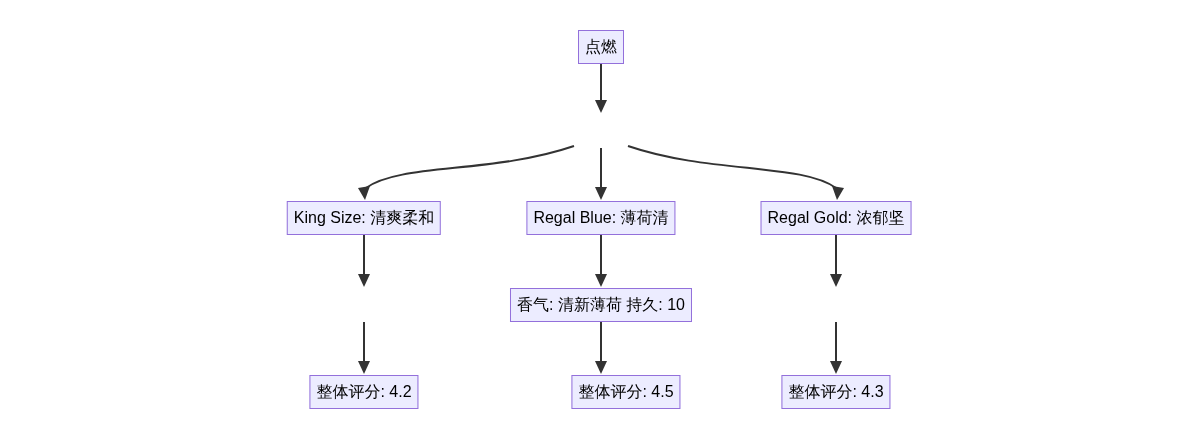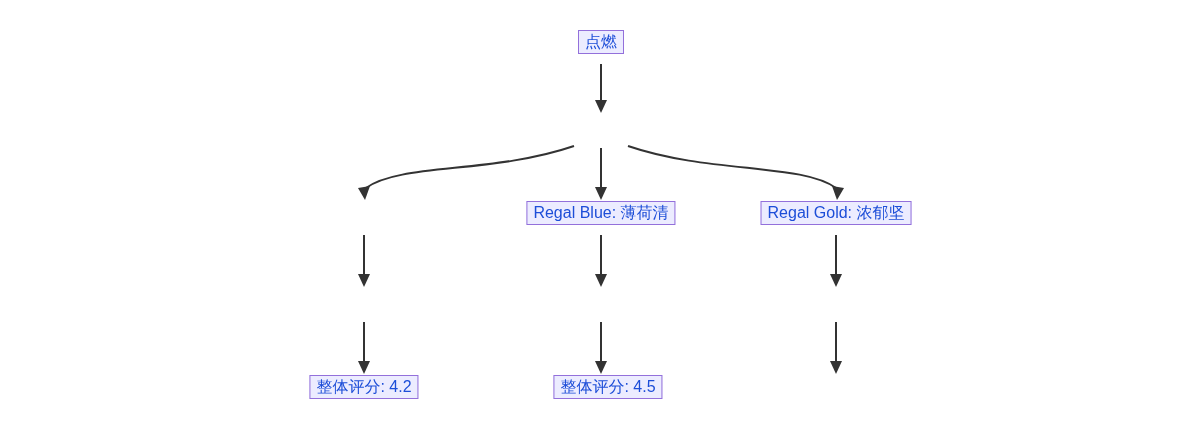--- a/index.html
+++ b/index.html
@@ -28,28 +28,28 @@
   }
   .edges polygon.arrowhead {
     fill: #333333;
     stroke: none;
   }
   .node {
     position: absolute;
     transform: translateX(-50%);
     z-index: 1;
     box-sizing: border-box;
-    height: 24px;
+    height: 34px;
     display: flex;
     align-items: center;
     justify-content: center;
     padding: 0 6px;
     background: #ECECFF;
     border: 1px solid #9370DB;
-    color: #1d4ed8;
+    color: #000000;
     font-size: 16px;
     line-height: 1;
     white-space: nowrap;
   }
   .node span {
     display: inline-block;
   }
 </style>
 </head>
 <body>
@@ -107,28 +107,37 @@
       <path class="link" d="M 836 322 L 836 362"></path>
       <polygon class="arrowhead" points="830,361 842,361 836,374"></polygon>
     </g>
   </svg>
 
   <div class="node" style="left:601px; top:30px;">
     <span>点燃</span>
   </div>
 
 
+  <div class="node" style="left:364px; top:201px;">
+    <span>King Size: 清爽柔和</span>
+  </div>
   <div class="node" style="left:836px; top:201px;">
     <span>Regal Gold: 浓郁坚</span>
   </div>
   <div class="node" style="left:601px; top:201px;">
     <span>Regal Blue: 薄荷清</span>
   </div>
 
+  <div class="node" style="left:601px; top:288px;">
+    <span>香气: 清新薄荷 持久: 10</span>
+  </div>
 
   <div class="node" style="left:364px; top:375px;">
     <span>整体评分: 4.2</span>
   </div>
-  <div class="node" style="left:608px; top:375px;">
+  <div class="node" style="left:626px; top:375px;">
     <span>整体评分: 4.5</span>
+  </div>
+  <div class="node" style="left:836px; top:375px;">
+    <span>整体评分: 4.3</span>
   </div>
 
 </div>
 
 </body></html>

